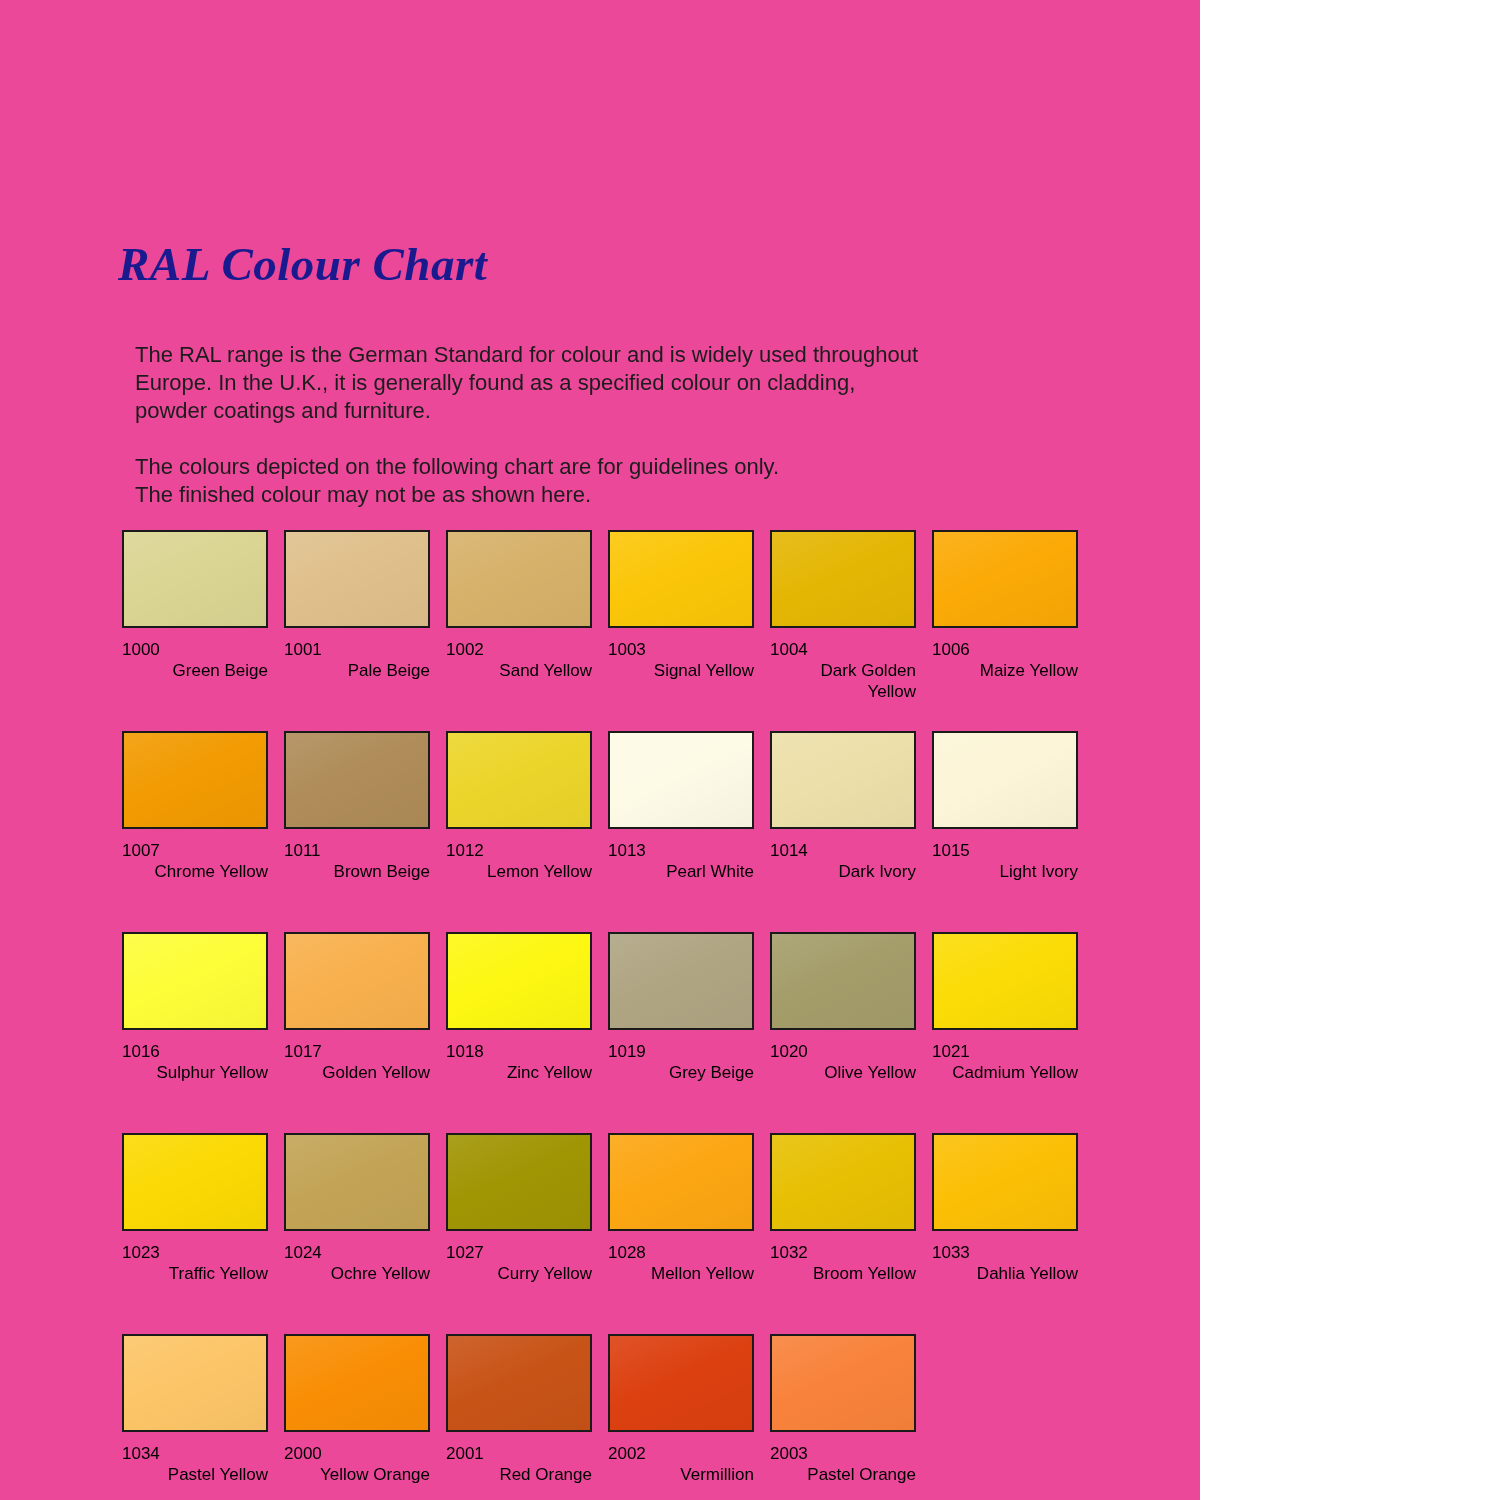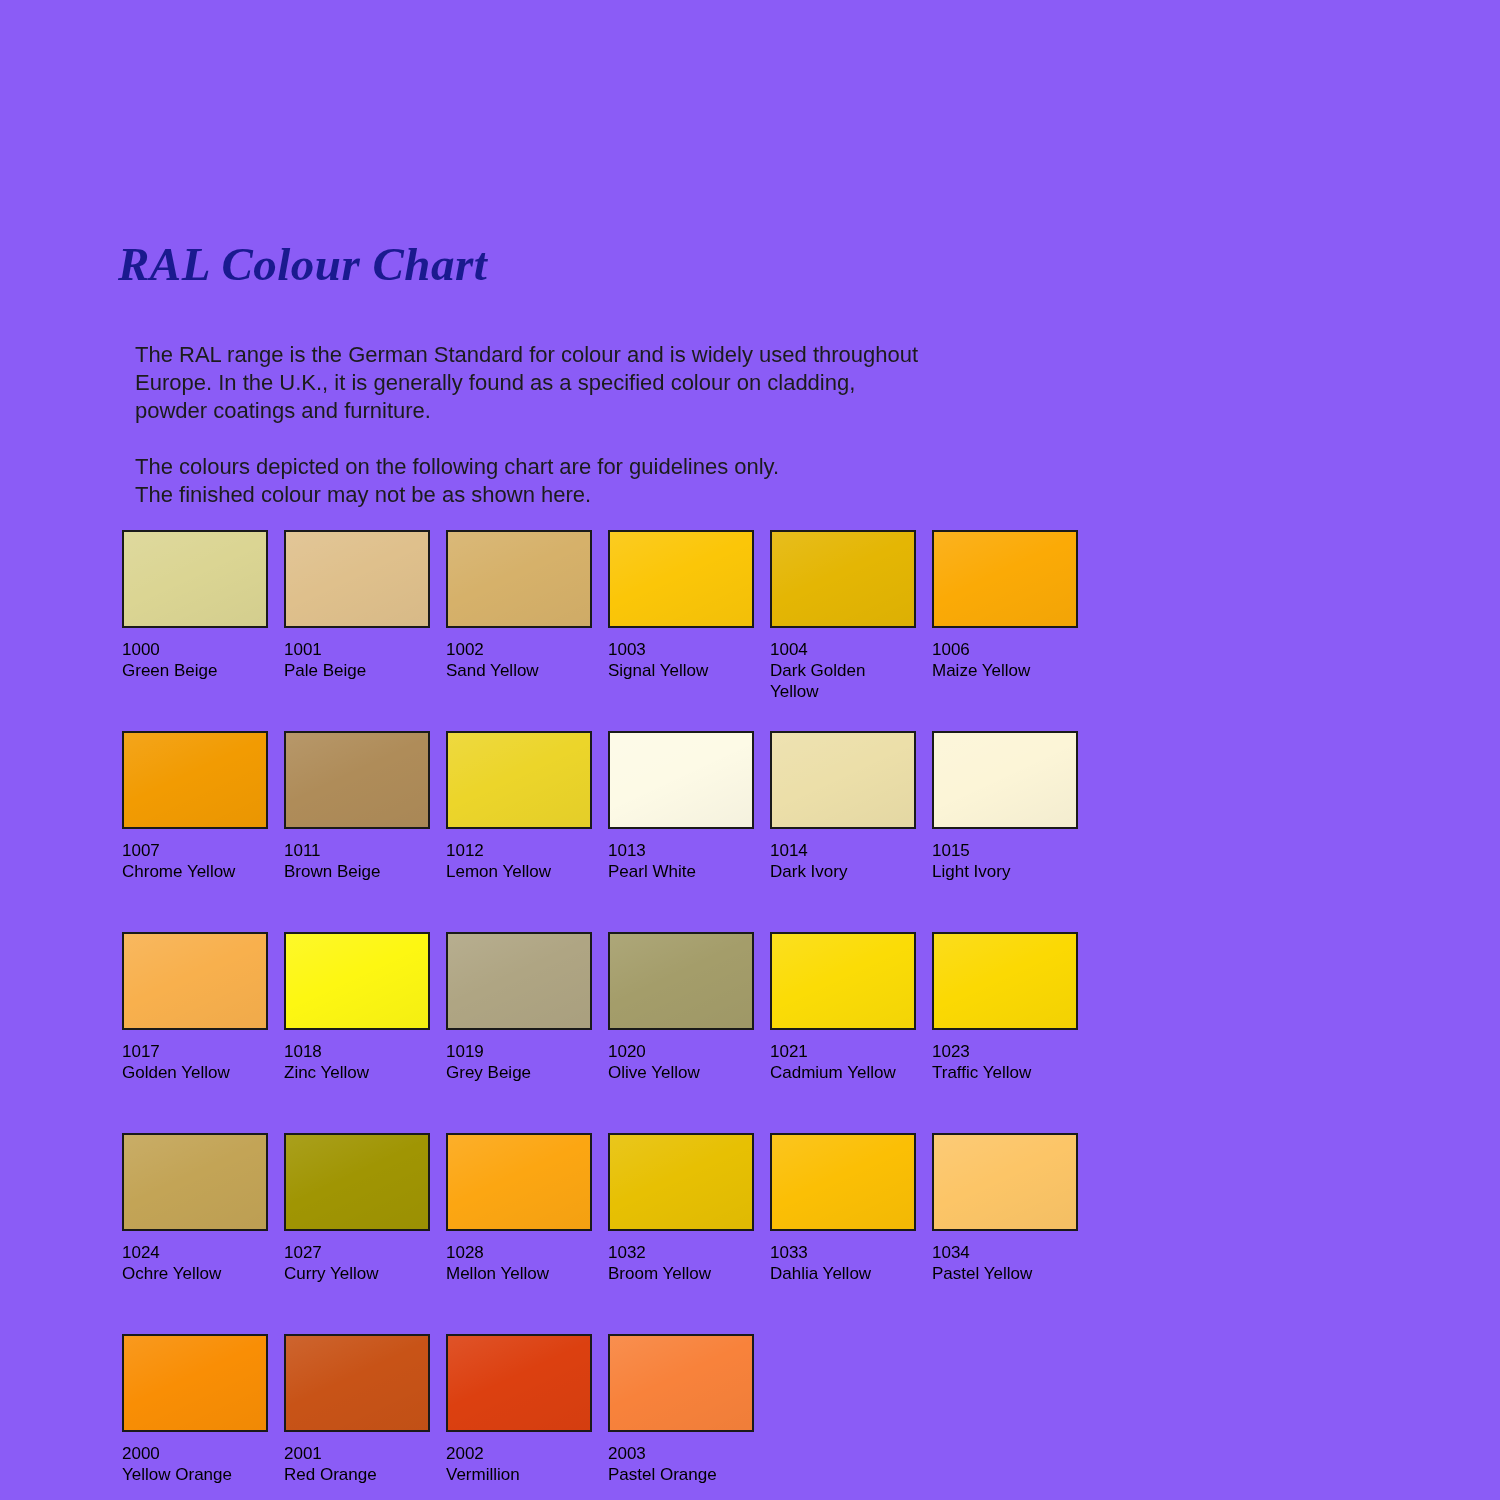--- a/index.html
+++ b/index.html
@@ -7,23 +7,23 @@
     padding: 0;
     background: #ffffff;
   }
   body {
     width: 1500px;
     height: 1500px;
     font-family: "Liberation Sans", sans-serif;
   }
   .page {
     position: relative;
-    width: 1500px;
+    width: 1200px;
     height: 1500px;
-    background: #8b5cf6;
+    background: #ec4899;
     overflow: hidden;
   }
   .title {
     position: absolute;
     left: 118px;
     top: 236px;
     margin: 0;
     font-family: "Liberation Serif", serif;
     font-style: italic;
     font-weight: bold;
@@ -64,21 +64,21 @@
       rgba(255,255,255,0.00) 45%,
       rgba(0,0,0,0.035) 100%);
   }
   .swatch-labels {
     margin-top: 11px;
     font-size: 17px;
     line-height: 21px;
     color: #000000;
   }
   .swatch-code { display: block; }
-  .swatch-name { display: block; }
+  .swatch-name { display: block; text-align: right; }
 </style>
 </head>
 <body>
 
 <div class="page">
 
   <h1 class="title" style="color: rgb(26, 26, 143);">RAL Colour Chart</h1>
 
   <p class="para intro">
     <span>The RAL range is the German Standard for colour and is widely used throughout</span><br>
@@ -182,20 +182,27 @@
     </div>
 
     <div class="swatch-cell">
       <div class="swatch-box" style="background-color: rgb(252, 245, 215);"></div>
       <div class="swatch-labels">
         <span class="swatch-code">1015</span>
         <span class="swatch-name">Light Ivory</span>
       </div>
     </div>
 
+    <div class="swatch-cell">
+      <div class="swatch-box" style="background-color: rgb(253, 253, 56);"></div>
+      <div class="swatch-labels">
+        <span class="swatch-code">1016</span>
+        <span class="swatch-name">Sulphur Yellow</span>
+      </div>
+    </div>
 
     <div class="swatch-cell">
       <div class="swatch-box" style="background-color: rgb(248, 176, 77);"></div>
       <div class="swatch-labels">
         <span class="swatch-code">1017</span>
         <span class="swatch-name">Golden Yellow</span>
       </div>
     </div>
 
     <div class="swatch-cell">

